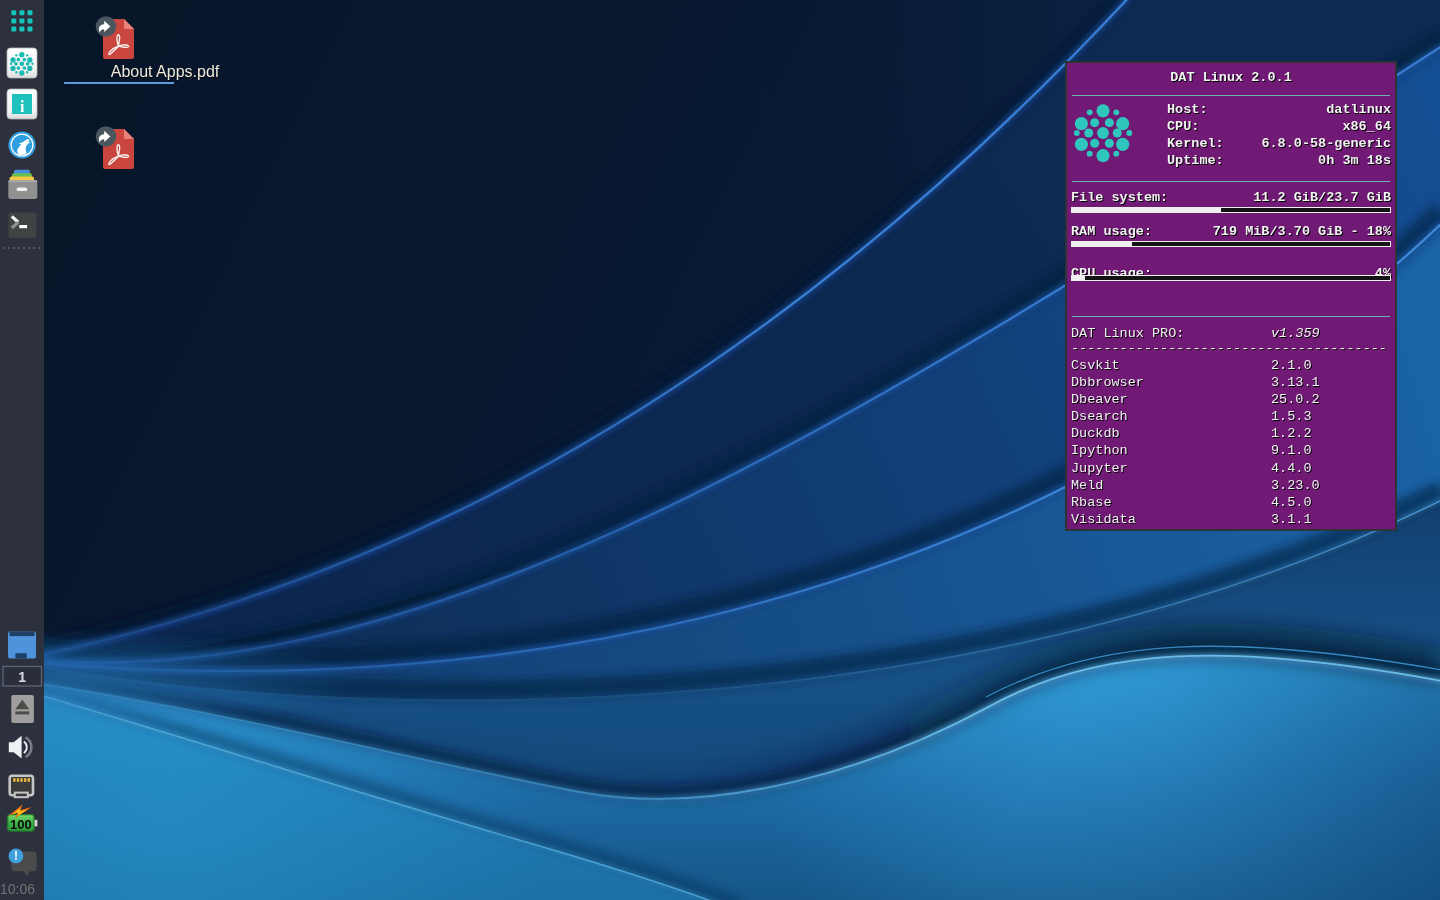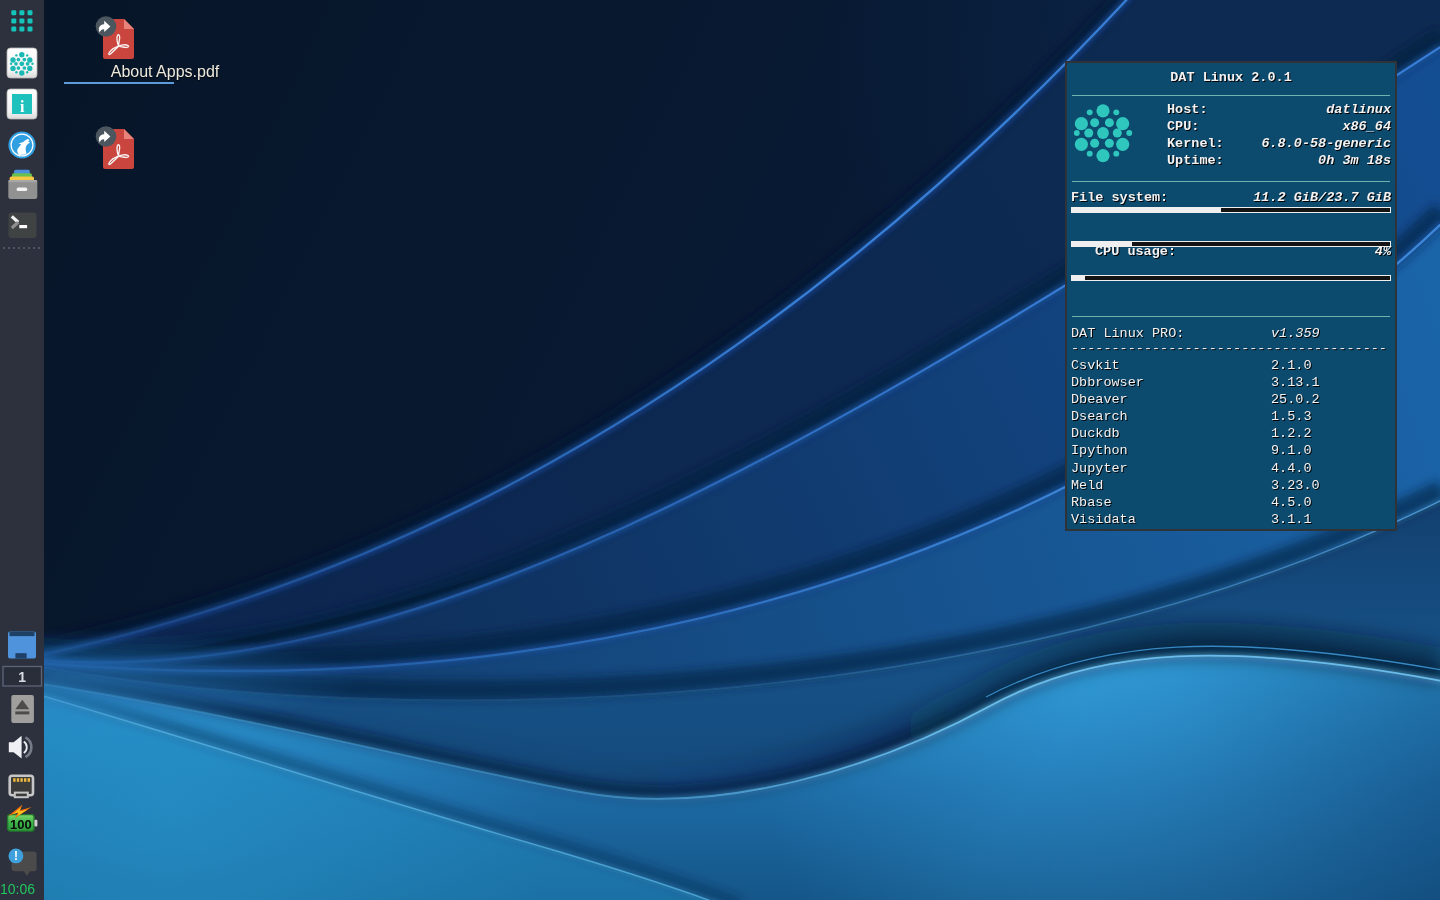--- a/index.html
+++ b/index.html
@@ -1,28 +1,28 @@
 <!DOCTYPE html>
 <html><head>
 <meta charset="utf-8">
 <style>
   html,body{margin:0;padding:0;width:1440px;height:900px;overflow:hidden;background:#081830;}
   #desk{position:absolute;left:0;top:0;width:1440px;height:900px;font-family:"Liberation Sans",sans-serif;}
   #wall{position:absolute;left:0;top:0;}
   
   #panel{position:absolute;left:0;top:0;width:44px;height:900px;background:#2c313d;}
   #panel svg{position:absolute;}
-  #clock{position:absolute;left:0;top:881px;width:28px;text-align:center;font-size:14px;color:#22c55e;}
+  #clock{position:absolute;left:0;top:881px;width:28px;text-align:center;font-size:14px;color:#737373;}
   
   .dlabel{position:absolute;width:160px;text-align:center;font-size:16px;line-height:16.8px;color:#efeade;text-shadow:0 1px 1px rgba(0,0,0,0.85);margin-left:46px;}
   
-  #conky{position:absolute;left:1065px;top:61px;width:332px;height:470px;background:#0c4a6e;border:2px solid #2f3237;box-sizing:border-box;font-family:"Liberation Mono",monospace;font-size:13.5px;color:#f2f2f2;}
+  #conky{position:absolute;left:1065px;top:61px;width:332px;height:470px;background:#701a75;border:2px solid #2f3237;box-sizing:border-box;font-family:"Liberation Mono",monospace;font-size:13.5px;color:#f2f2f2;}
   #conky .b{font-weight:bold;}
   #conky .row{position:absolute;left:4px;right:4px;height:17px;line-height:17px;white-space:pre;}
-  #conky .rv{position:absolute;right:0;top:0;font-style:italic;}
+  #conky .rv{position:absolute;right:0;top:0;}
   #conky .hr{position:absolute;left:5px;right:5px;height:1px;background:#6fb3b1;}
   #conky .teal{color:#4fa4a0;}
   #conky .bar{position:absolute;left:4px;right:4px;height:4px;border:1px solid #efefef;background:#141414;}
   #conky .bar i{display:block;height:4px;background:#efefef;}
   #conky .shadow, #conky .row{text-shadow:1px 1px 0 #000;}
   #conky .arow{position:relative;height:17.2px;line-height:17.2px;white-space:pre;text-shadow:1px 1px 0 #000;}
   #conky .arow span{position:absolute;left:200px;top:0;}
 </style>
 </head>
 <body>
@@ -316,24 +316,25 @@
   <div class="hr" style="top:31.5px;"></div>
   <div class="row b" style="top:38px;left:100px;">Host:<span class="rv">datlinux</span></div>
   <div class="row b" style="top:55px;left:100px;">CPU:<span class="rv">x86_64</span></div>
   <div class="row b" style="top:72px;left:100px;">Kernel:<span class="rv">6.8.0-58-generic</span></div>
   <div class="row b" style="top:89px;left:100px;">Uptime:<span class="rv">0h 3m 18s</span></div>
   <div class="hr" style="top:118px;"></div>
   <div class="row b" style="top:126px;">File system:<span class="rv">11.2 GiB/23.7 GiB</span></div>
   <div class="bar" style="top:144px;">
         <i style="width:47%"></i>
       </div>
+  <div class="row b" style="top:160px;">RAM usage:<span class="rv">719 MiB/3.70 GiB - 18%</span></div>
   <div class="bar" style="top:178px;">
         <i style="width:19%"></i>
       </div>
-  <div class="row b" style="top:180px;margin-left:24px;">CPU usage:<span class="rv">4%</span></div>
+  <div class="row b" style="top:202px;">CPU usage:<span class="rv">4%</span></div>
   <div class="bar" style="top:212px;">
         <i style="width:4%"></i>
       </div>
   <div class="hr" style="top:253px;"></div>
   <div class="row" style="top:262px;">DAT Linux PRO:<span style="position:absolute;left:200px;font-style:italic;">v1.359</span></div>
   <div class="row" style="top:276.5px;letter-spacing:0;">---------------------------------------</div>
   <div style="position:absolute;left:4px;top:293.5px;">
     <div class="arow">Csvkit<span>2.1.0</span></div>
     <div class="arow">Dbbrowser<span>3.13.1</span></div>
     <div class="arow">Dbeaver<span>25.0.2</span></div>

